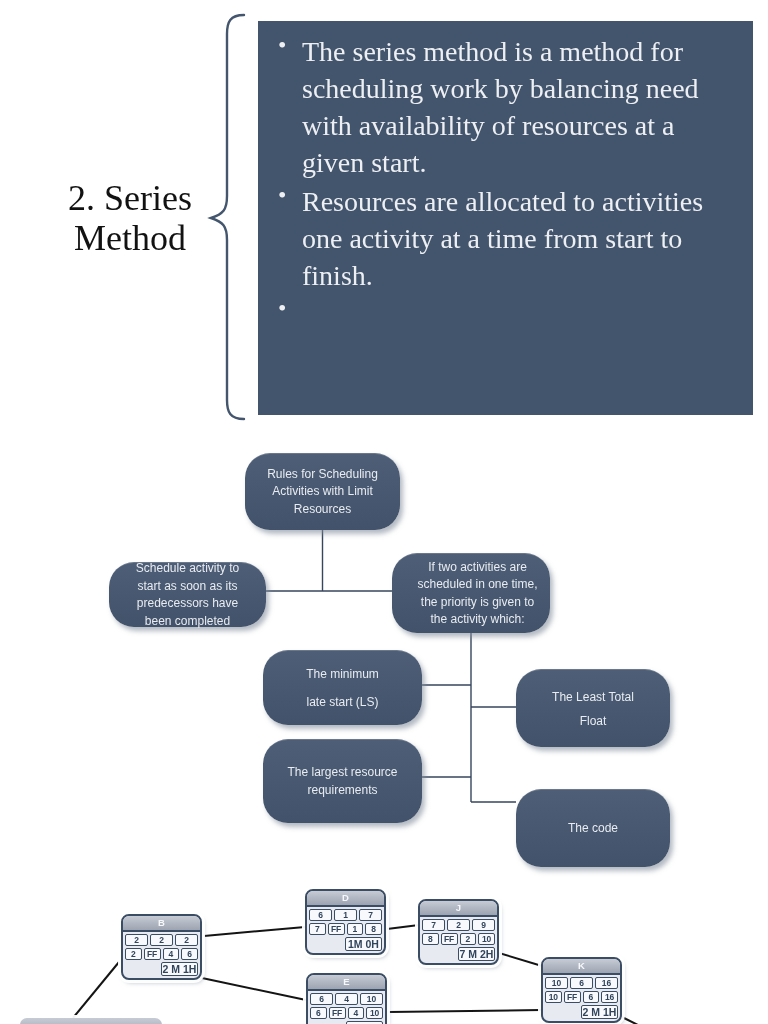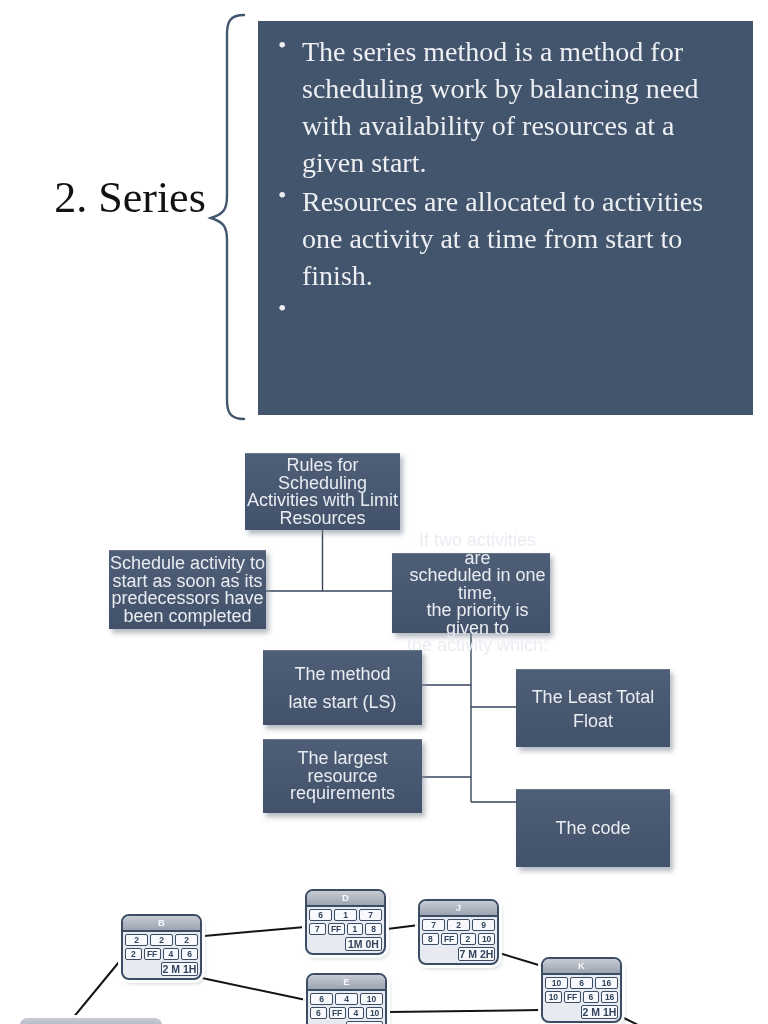--- a/index.html
+++ b/index.html
@@ -1,34 +1,34 @@
 <!DOCTYPE html>
 <html><head>
 <meta charset="utf-8">
 <style>
   html,body{margin:0;padding:0;background:#fff;}
   #page{position:relative;width:768px;height:1024px;background:#ffffff;overflow:hidden;
         font-family:"Liberation Sans",sans-serif;}
 
   
   .slide-title{position:absolute;left:50px;top:178px;width:160px;text-align:center;
-    font-family:"Liberation Serif",serif;font-size:44px;line-height:40px;color:#121212;}
+    font-family:"Liberation Serif",serif;font-size:36px;line-height:40px;color:#121212;}
   .brace-svg{position:absolute;left:204px;top:12px;}
   .bullets-panel{position:absolute;left:258px;top:21px;width:495px;height:394px;
     background:#43556C;box-sizing:border-box;padding:12px 16px 0 18px;}
   .bullet{position:relative;padding-left:26px;margin:0 0 2px 0;
     font-family:"Liberation Serif",serif;font-size:28px;line-height:37px;color:#EDEFF3;}
   .bullet .dot{position:absolute;left:2px;top:-6px;font-size:24px;color:#EDEFF3;}
 
   
   .rbox{position:absolute;box-sizing:border-box;display:flex;align-items:center;justify-content:center;
-    text-align:center;white-space:pre-line;color:#E9ECF1;font-size:18px;line-height:17.5px;
+    text-align:center;white-space:pre-line;color:#E9ECF1;font-size:12px;line-height:17.5px;
     background:linear-gradient(180deg,#4D5E76 0%,#41526A 100%);
     border-top:1px solid rgba(255,255,255,0.22);
-    box-shadow:3px 4px 5px rgba(130,140,155,0.6);}
+    box-shadow:3px 4px 5px rgba(130,140,155,0.6);border-radius:25px;}
   .rbox.spread2{line-height:28px;}
   .rbox.spread3{line-height:24px;text-align:center;}
   svg.overlay{position:absolute;left:0;top:0;pointer-events:none;}
 
   
   .node{position:absolute;width:81px;box-sizing:border-box;border:2px solid #3B4D65;border-radius:8px;
     background:#E7EBF1;overflow:hidden;
     box-shadow:0 0 0 3px rgba(255,255,255,0.95), 2px 3px 4px rgba(140,150,165,0.55);}
   .node-header{height:14px;line-height:14px;text-align:center;color:#F6F8FB;
     font-size:9.5px;font-weight:bold;background:linear-gradient(180deg,#C6CBD4 0%,#9DA4B1 100%);
@@ -44,20 +44,21 @@
     box-shadow:0 0 0 3px rgba(255,255,255,0.95);}
 </style>
 </head>
 <body>
 
 <div id="page">
 
   <div>
     <div class="slide-title">
       <div>2. Series</div>
+      <div>Method</div>
     </div>
 
     <svg class="brace-svg" width="46" height="410" viewBox="0 0 46 410">
       <path d="M40 3 C26 3 23 10 23 22 L23 184 C23 198 19 202 7 206 C19 210 23 214 23 228 L23 388 C23 400 26 407 40 407" fill="none" stroke="#44566E" stroke-width="2.4" stroke-linecap="round"></path>
     </svg>
 
     <div class="bullets-panel">
       <div class="bullet">
         <span class="dot">•</span>
         <span>The series method is a method for scheduling work by balancing need with availability of resources at a given start.</span>
@@ -81,31 +82,31 @@
         <line x1="422" y1="685" x2="471" y2="685"></line>
         <line x1="471" y1="707" x2="516" y2="707"></line>
         <line x1="422" y1="777" x2="471" y2="777"></line>
         <line x1="471" y1="802" x2="516" y2="802"></line>
       </g>
     </svg>
 
     <div class="rbox" style="left:245px;top:453px;width:155px;height:77px;">Rules for Scheduling
 Activities with Limit
 Resources</div>
-    <div class="rbox" style="left:109px;top:550px;width:157px;height:79px;">Schedule activity to
+    <div class="rbox" style="left:109px;top:562px;width:157px;height:65px;">Schedule activity to
 start as soon as its
 predecessors have
 been completed</div>
     <div class="rbox" style="left:392px;top:553px;width:158px;height:80px;padding-left:13px;">If two activities are
 scheduled in one time,
 the priority is given to
 the activity which:</div>
-    <div class="rbox spread2" style="left:263px;top:650px;width:159px;height:75px;">The method
+    <div class="rbox spread2" style="left:263px;top:650px;width:159px;height:75px;">The minimum
 late start (LS)</div>
-    <div class="rbox" style="left:263px;top:739px;width:159px;height:74px;">The largest resource
+    <div class="rbox" style="left:263px;top:739px;width:159px;height:84px;">The largest resource
 requirements</div>
     <div class="rbox spread3" style="left:516px;top:669px;width:154px;height:78px;">The Least Total
 Float</div>
     <div class="rbox" style="left:516px;top:760px;width:154px;height:78px;margin-top:29px;">The code</div>
   </div>
 
   <div>
     <svg class="overlay" width="768" height="1024">
       <g stroke="#141414" stroke-width="2">
         <line x1="204" y1="936" x2="305" y2="927"></line>

